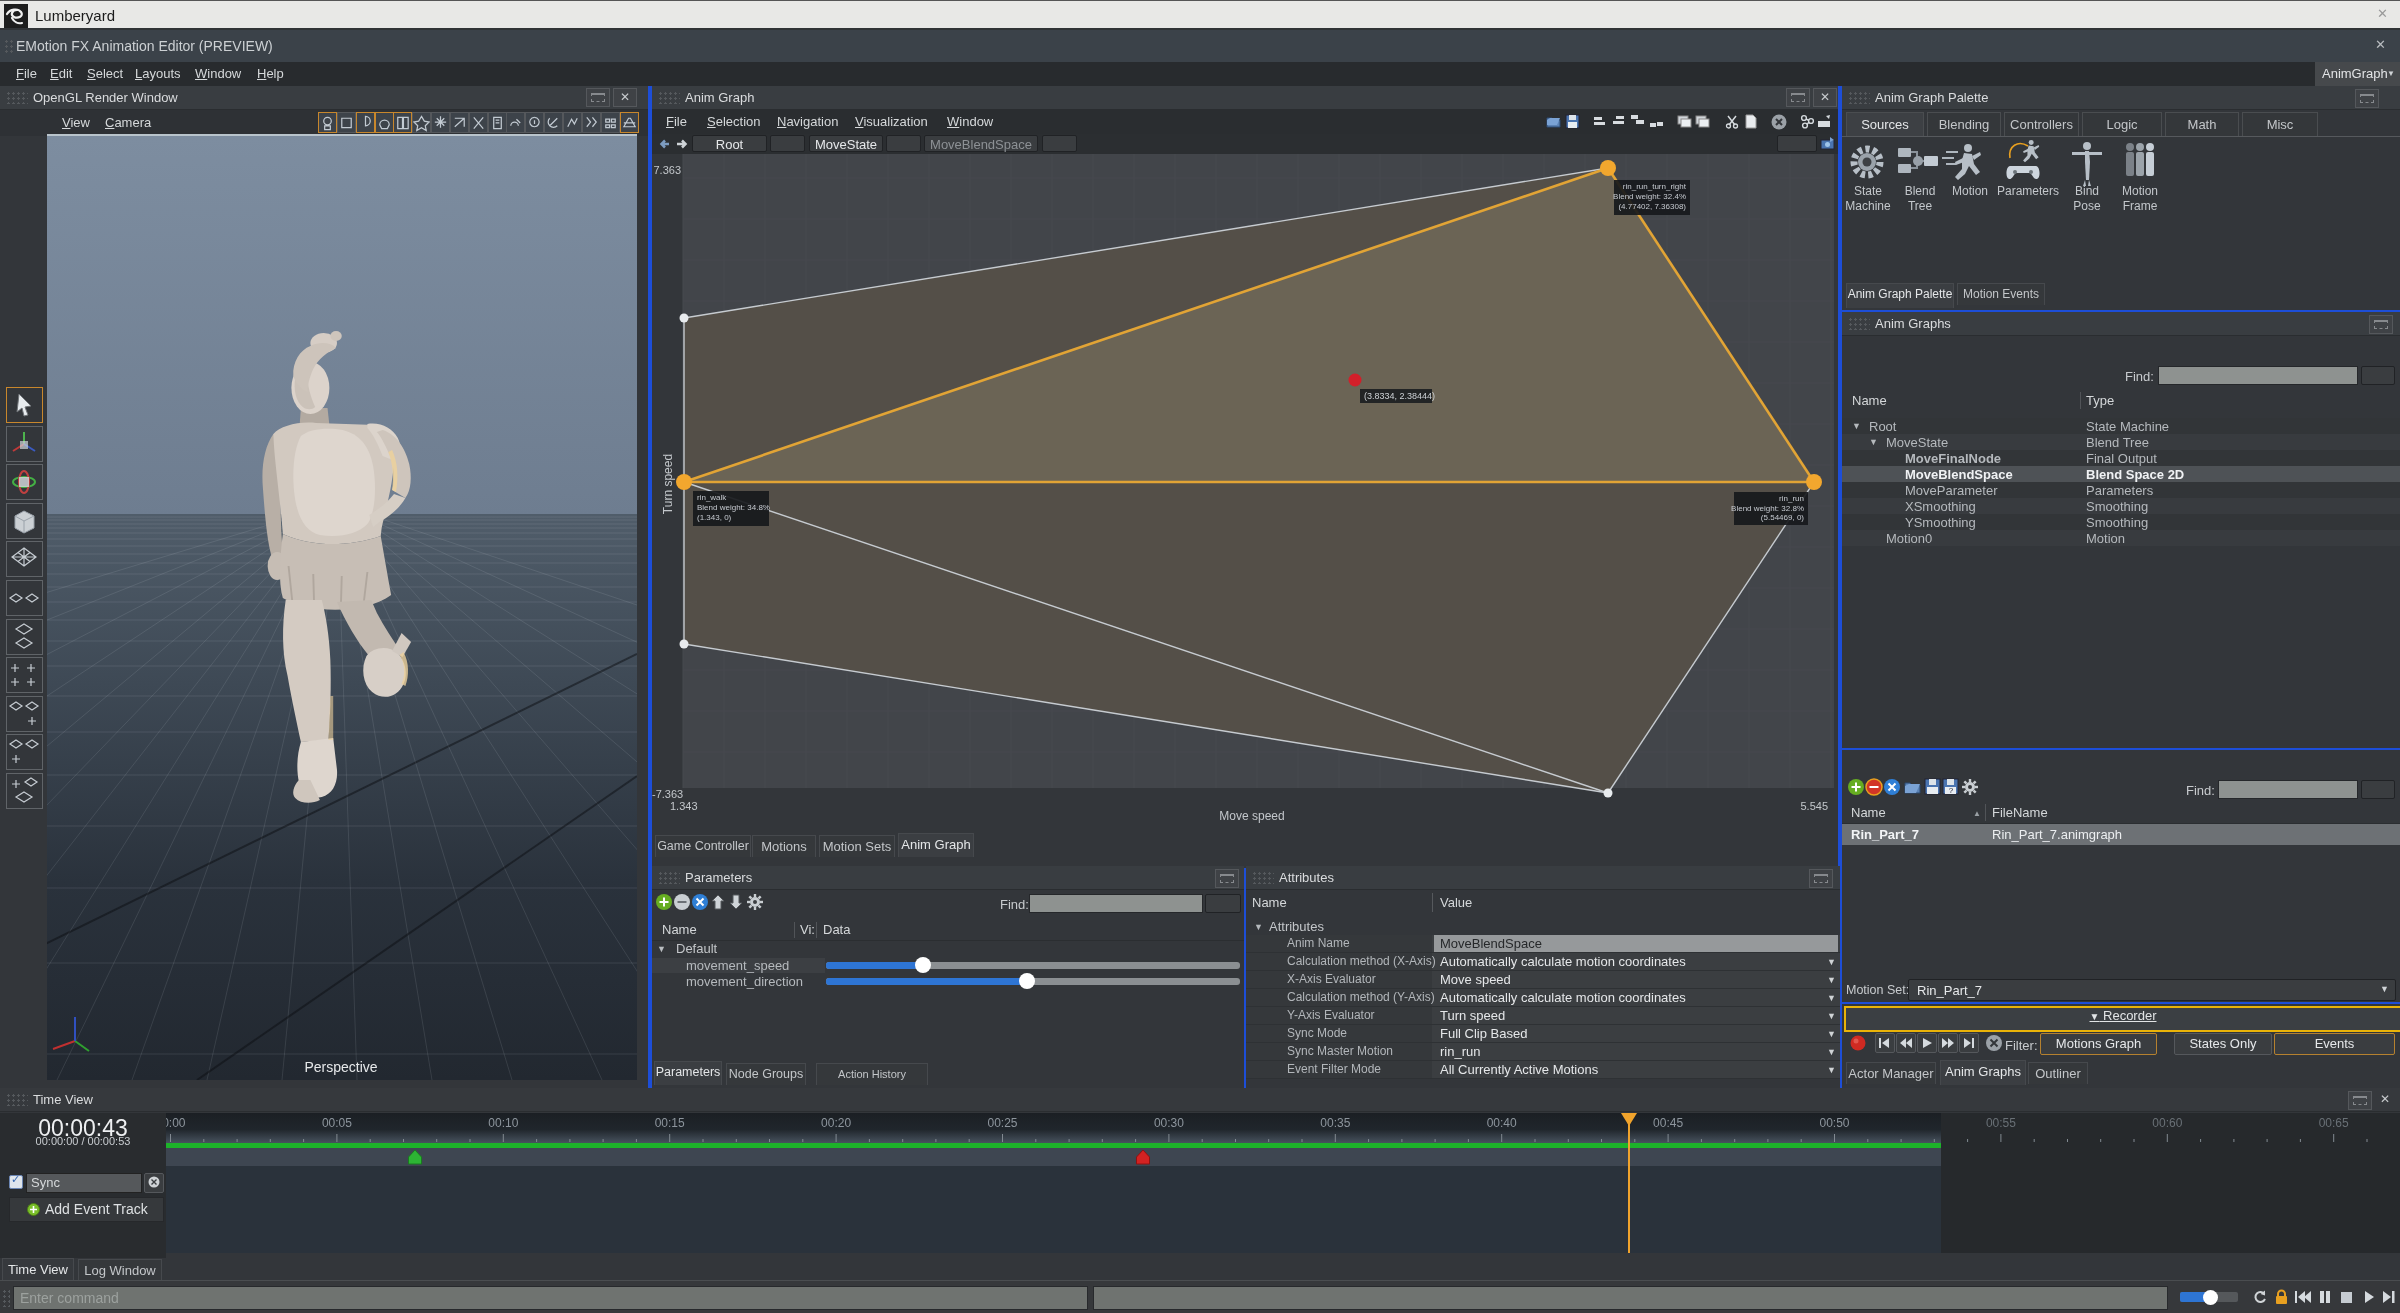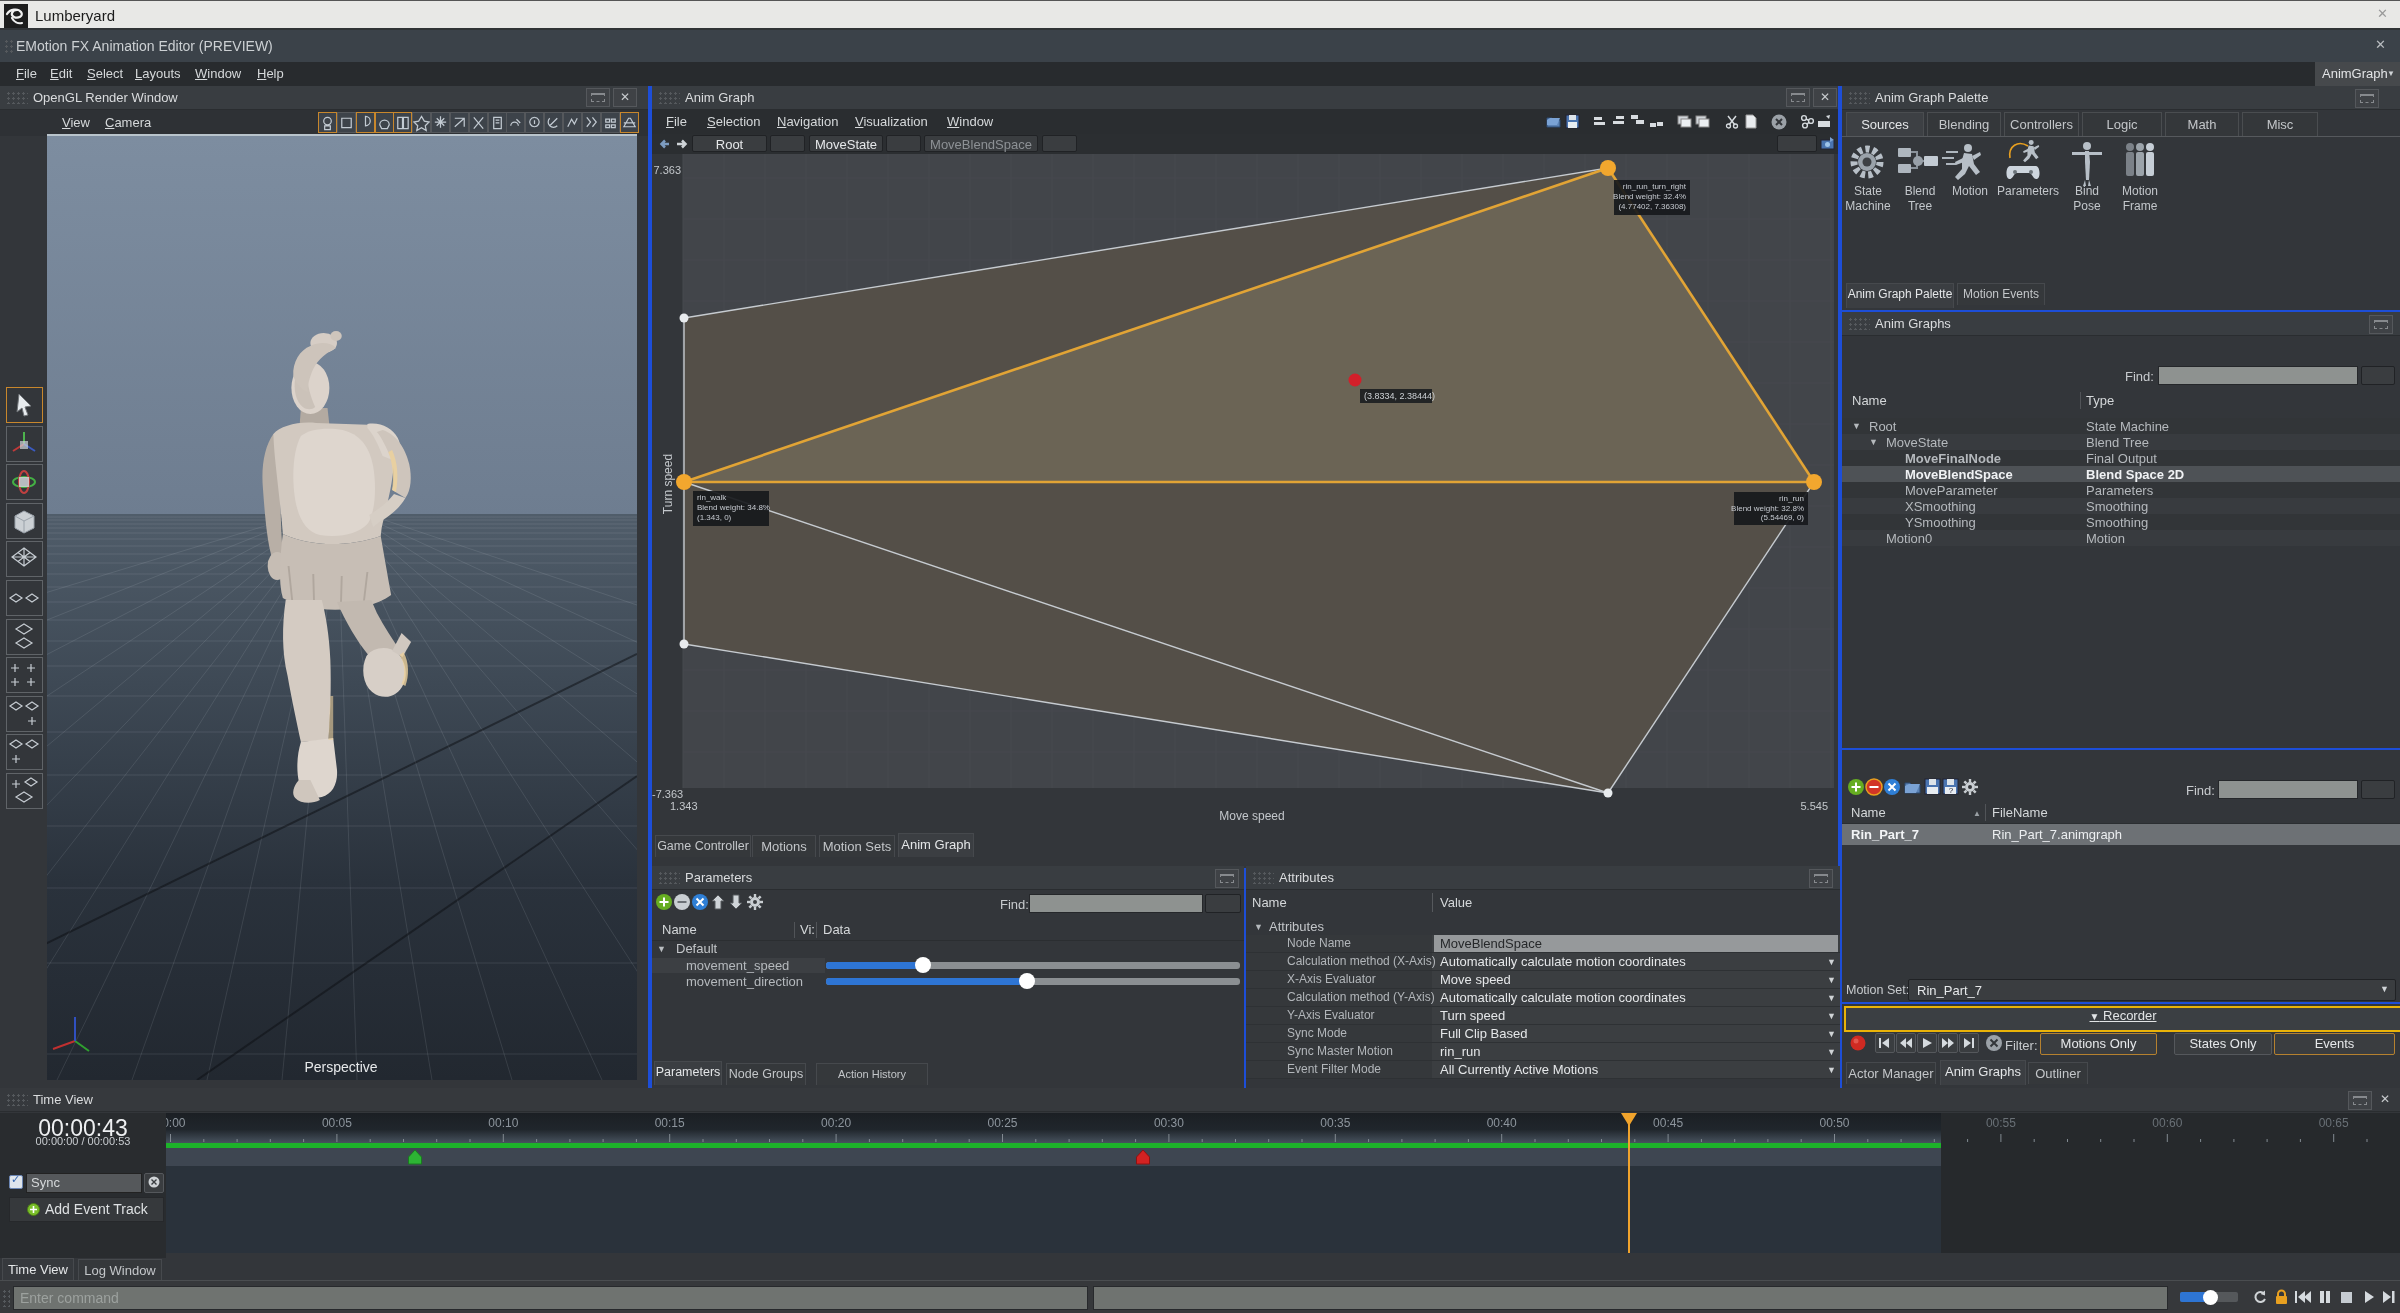--- a/index.html
+++ b/index.html
@@ -592,21 +592,21 @@
         <span class="abs" style="left:186px;top:3px;width:1px;height:19px;background:#56595d;"></span>
         <span class="abs" style="left:194px;top:5px;font-size:13px;color:#d5d8da;">Value</span>
       </div>
       <div class="abs" style="left:0;top:52px;width:594px;height:17px;">
         <span class="abs" style="left:8px;top:4px;font-size:9px;color:#b5b9bd;">▼</span>
         <span class="abs" style="left:23px;top:1px;font-size:13px;color:#c3c6c9;">Attributes</span>
       </div>
       <div class="abs" style="left:0;top:69px;width:594px;height:18px;border-bottom:1px solid #2e3134;box-sizing:border-box;">
         <span class="abs" style="left:0;top:0;width:186px;height:17px;background:#35383b;"></span>
         <span class="abs" style="left:186px;top:0;right:0;height:17px;background:#3b3e41;"></span>
-        <span class="abs" style="left:41px;top:1px;font-size:12px;color:#b2b6ba;white-space:nowrap;">Node Name</span>
+        <span class="abs" style="left:41px;top:1px;font-size:12px;color:#b2b6ba;white-space:nowrap;">Anim Name</span>
         <span class="abs" style="left:188px;top:0px;width:404px;height:17px;background:#96999b;"></span>
         <span class="abs" style="left:194px;top:1px;font-size:13px;color:#26282a;">MoveBlendSpace</span>
       </div>
       <div class="abs" style="left:0;top:87px;width:594px;height:18px;border-bottom:1px solid #2e3134;box-sizing:border-box;">
         <span class="abs" style="left:0;top:0;width:186px;height:17px;background:#35383b;"></span>
         <span class="abs" style="left:186px;top:0;right:0;height:17px;background:#3b3e41;"></span>
         <span class="abs" style="left:41px;top:1px;font-size:12px;color:#b2b6ba;white-space:nowrap;">Calculation method (X-Axis)</span>
         <span class="abs" style="left:194px;top:1px;font-size:13px;color:#e5e7e9;white-space:nowrap;">Automatically calculate motion coordinates</span>
         <span class="abs" style="left:581px;top:4px;font-size:9px;color:#cfd3d6;">▼</span>
       </div>
@@ -884,21 +884,21 @@
           <g fill="#d5dade">
             <path d="M4 4 L11 9 L4 14 Z"></path>
             <rect x="12" y="4" width="2" height="10"></rect>
           </g>
         </svg></div>
       <div class="abs" style="left:143px;top:30px;width:18px;height:18px;"><svg width="18" height="18">
           <circle cx="9" cy="9" r="8" fill="#9ba1a7"></circle>
           <path d="M5.5 5.5 L12.5 12.5 M12.5 5.5 L5.5 12.5" stroke="#33363a" stroke-width="2"></path>
         </svg></div>
     <div class="abs" style="left:163px;top:34px;font-size:13px;color:#c8cbce;">Filter:</div>
-    <div class="btn" style="left:198px;top:29px;width:117px;height:22px;border:1px solid #b5812f;line-height:20px;">Motions Only</div>
+    <div class="btn" style="left:198px;top:29px;width:117px;height:22px;border:1px solid #b5812f;line-height:20px;">Motions Graph</div>
     <div class="btn" style="left:332px;top:29px;width:98px;height:22px;line-height:20px;border-color:#55585c;">States Only</div>
     <div class="btn" style="left:432px;top:29px;width:121px;height:22px;border:1px solid #b5812f;line-height:20px;">Events</div>
     <div class="tab" style="left:4px;top:58px;width:90px;">Actor Manager</div>
     <div class="tab active" style="left:98px;top:56px;width:86px;height:25px;">Anim Graphs</div>
     <div class="tab" style="left:186px;top:58px;width:60px;">Outliner</div>
   </div>
 
   <div class="panel" id="timeview" style="left:0;top:1088px;width:2400px;height:192px;">
     <div class="ptitle" style="background:#36393d;">
         <div class="handle"></div>

